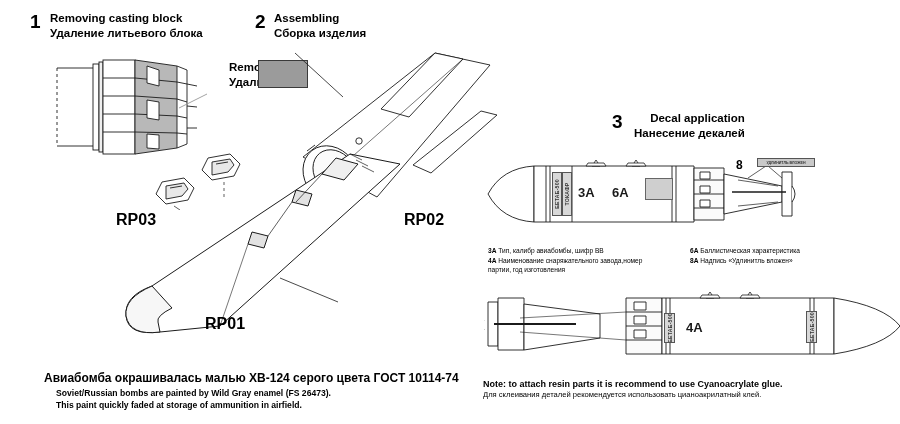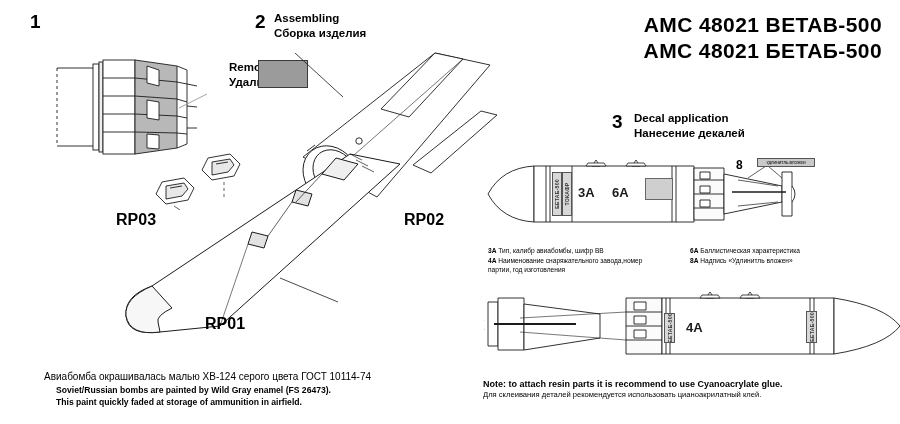--- a/index.html
+++ b/index.html
@@ -55,21 +55,21 @@
 
   
   .legend-line{
     font-size:6.6px;color:#000;line-height:1.45;white-space:nowrap;
   }
   .legend-line b{font-weight:bold;}
   .legend-wrap{width:200px;}
 
   
   .note-ru-top{
-    font-size:10px;font-weight:normal;color:#000;line-height:1.42;white-space:nowrap;text-align:right;
+    font-size:12px;font-weight:bold;color:#000;line-height:1.42;white-space:nowrap;text-align:right;
   }
   .note-en{
     font-size:8.6px;font-weight:bold;color:#000;line-height:1.42;white-space:nowrap;padding-left:12px;
   }
   .note-glue-en{
     font-size:9px;font-weight:bold;color:#000;line-height:1.35;white-space:nowrap;
   }
   .note-glue-ru{
     font-size:7.6px;font-weight:normal;color:#000;line-height:1.35;white-space:nowrap;
   }
@@ -95,38 +95,38 @@
   svg{display:block;}
 </style>
 </head>
 <body>
 
 <div id="sheet">
 
   <div class="abs" style="left:30px;top:12px;">
     <span class="step-num">1</span>
   </div>
+  <div class="abs" style="left:50px;top:11px;">
+    <div class="step-txt">Removing casting block</div>
+    <div class="step-txt">Удаление литьевого блока</div>
+  </div>
 
   <div class="abs" style="left:255px;top:12px;">
     <span class="step-num">2</span>
   </div>
   <div class="abs" style="left:274px;top:11px;">
     <div class="step-txt">Assembling</div>
     <div class="step-txt">Сборка изделия</div>
   </div>
 
-  <div class="abs" style="right:18px;top:12px;">
-    <div class="title-line">AMC 48021 BETAB-500</div>
-    <div class="title-line">AMC 48021 БЕТАБ-500</div>
-  </div>
 
   <div class="abs" style="left:612px;top:112px;">
     <span class="step-num">3</span>
   </div>
-  <div class="abs" style="left:634px;top:111px;">
+  <div class="abs" style="left:634px;top:111px;text-align:right;">
     <div class="step-txt">Decal application</div>
     <div class="step-txt">Нанесение декалей</div>
   </div>
 
   <svg class="abs" style="left:55px;top:50px;" width="160" height="115" viewBox="0 0 160 115">
     <g fill="none" stroke="#1b1b1b" stroke-width="0.9">
 
       <path d="M2 18 L2 96" stroke-dasharray="3 3"></path>
       <path d="M2 18 L38 18 M2 96 L38 96"></path>
 

